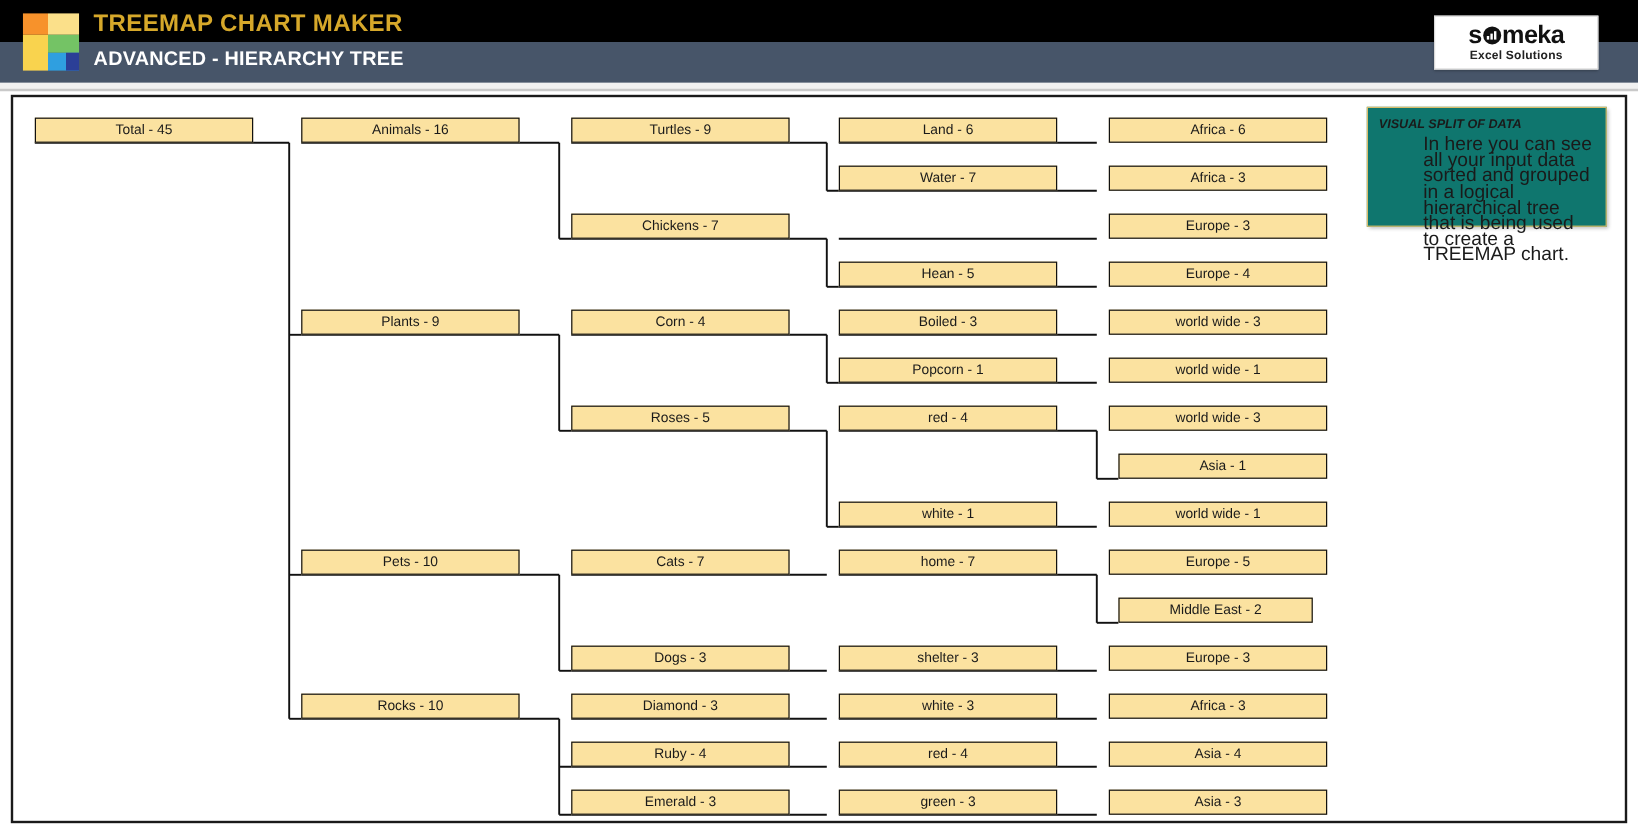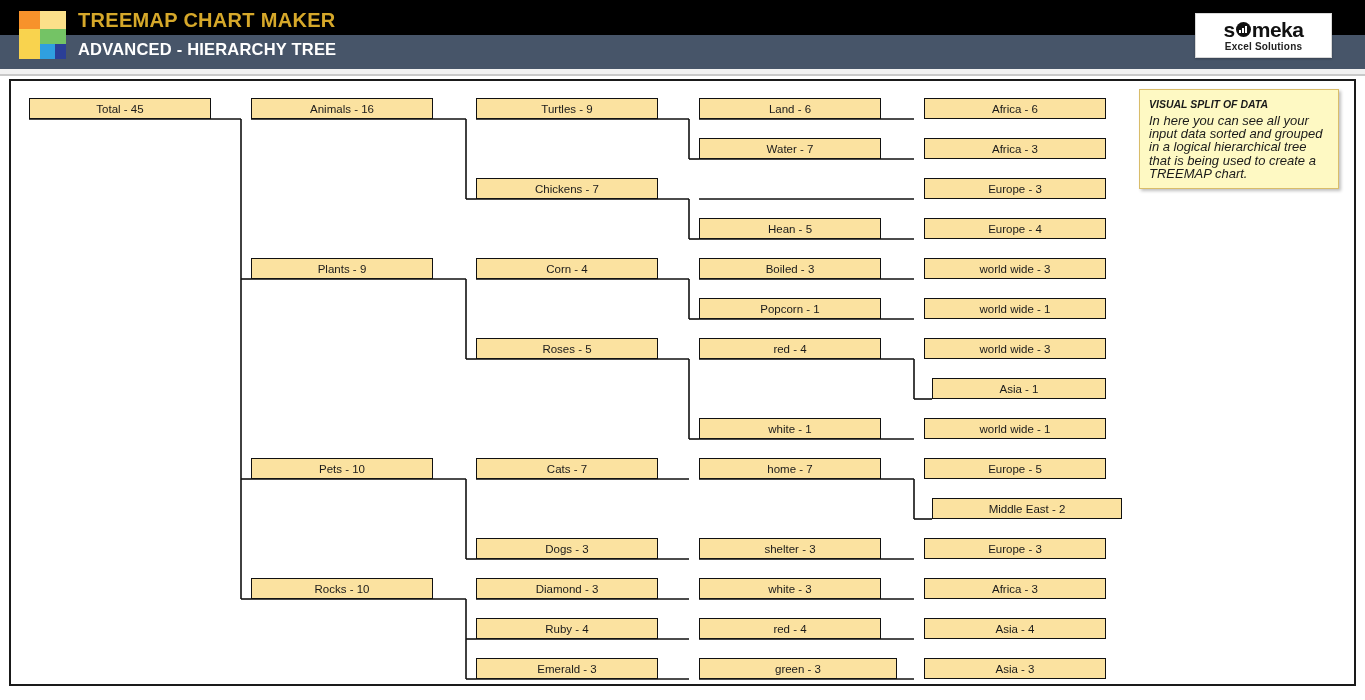--- a/index.html
+++ b/index.html
@@ -104,33 +104,34 @@
     font-size: 11.5px;
     display: flex; align-items: center; justify-content: center;
     white-space: nowrap;
     z-index: 2;
   }
 
   
   .note {
     position: absolute; left: 1128px; top: 8px;
     width: 200px; height: 100px;
-    background: #fef9c3;
+    background: #0f766e;
     border: 1px solid #d9bd6a;
     box-shadow: 2px 2px 3px rgba(0,0,0,.25);
     padding: 8px 9px 6px 9px;
     z-index: 3;
   }
   .note-title {
     font-size: 10.5px; font-weight: bold; font-style: italic;
     color: #1a1a1a; margin-bottom: 4px;
   }
   .note-body {
-    font-size: 13px; font-style: italic; color: #1a1a1a;
+    font-size: 16px; color: #1a1a1a;
     line-height: 13.2px;
+    margin-left: 37px;
   }
 </style>
 </head>
 <body>
 
 <div id="app">
 
   <div class="hdr-top"></div>
   <div class="hdr-bottom"></div>
   <div class="hdr-grayline"></div>
@@ -234,32 +235,32 @@
         <div class="node" style="left: 688px; top: 57px; width: 182px;">Water - 7</div>
         <div class="node" style="left: 688px; top: 137px; width: 182px;">Hean - 5</div>
         <div class="node" style="left: 688px; top: 177px; width: 182px;">Boiled - 3</div>
         <div class="node" style="left: 688px; top: 217px; width: 182px;">Popcorn - 1</div>
         <div class="node" style="left: 688px; top: 257px; width: 182px;">red - 4</div>
         <div class="node" style="left: 688px; top: 337px; width: 182px;">white - 1</div>
         <div class="node" style="left: 688px; top: 377px; width: 182px;">home - 7</div>
         <div class="node" style="left: 688px; top: 457px; width: 182px;">shelter - 3</div>
         <div class="node" style="left: 688px; top: 497px; width: 182px;">white - 3</div>
         <div class="node" style="left: 688px; top: 537px; width: 182px;">red - 4</div>
-        <div class="node" style="left: 688px; top: 577px; width: 198px;">green - 3</div>
+        <div class="node" style="left: 688px; top: 577px; width: 182px;">green - 3</div>
         <div class="node" style="left: 913px; top: 17px; width: 182px;">Africa - 6</div>
         <div class="node" style="left: 913px; top: 57px; width: 182px;">Africa - 3</div>
         <div class="node" style="left: 913px; top: 97px; width: 182px;">Europe - 3</div>
         <div class="node" style="left: 913px; top: 137px; width: 182px;">Europe - 4</div>
         <div class="node" style="left: 913px; top: 177px; width: 182px;">world wide - 3</div>
         <div class="node" style="left: 913px; top: 217px; width: 182px;">world wide - 1</div>
         <div class="node" style="left: 913px; top: 257px; width: 182px;">world wide - 3</div>
         <div class="node" style="left: 921px; top: 297px; width: 174px;">Asia - 1</div>
         <div class="node" style="left: 913px; top: 337px; width: 182px;">world wide - 1</div>
         <div class="node" style="left: 913px; top: 377px; width: 182px;">Europe - 5</div>
-        <div class="node" style="left: 921px; top: 417px; width: 190px;">Middle East - 2</div>
+        <div class="node" style="left: 921px; top: 417px; width: 162px;">Middle East - 2</div>
         <div class="node" style="left: 913px; top: 457px; width: 182px;">Europe - 3</div>
         <div class="node" style="left: 913px; top: 497px; width: 182px;">Africa - 3</div>
         <div class="node" style="left: 913px; top: 537px; width: 182px;">Asia - 4</div>
         <div class="node" style="left: 913px; top: 577px; width: 182px;">Asia - 3</div>
       </div>
 
     <div class="note">
       <div class="note-title">VISUAL SPLIT OF DATA</div>
       <div class="note-body">In here you can see all your input data sorted and grouped in a logical hierarchical tree that is being used to create a TREEMAP chart.</div>
     </div>

